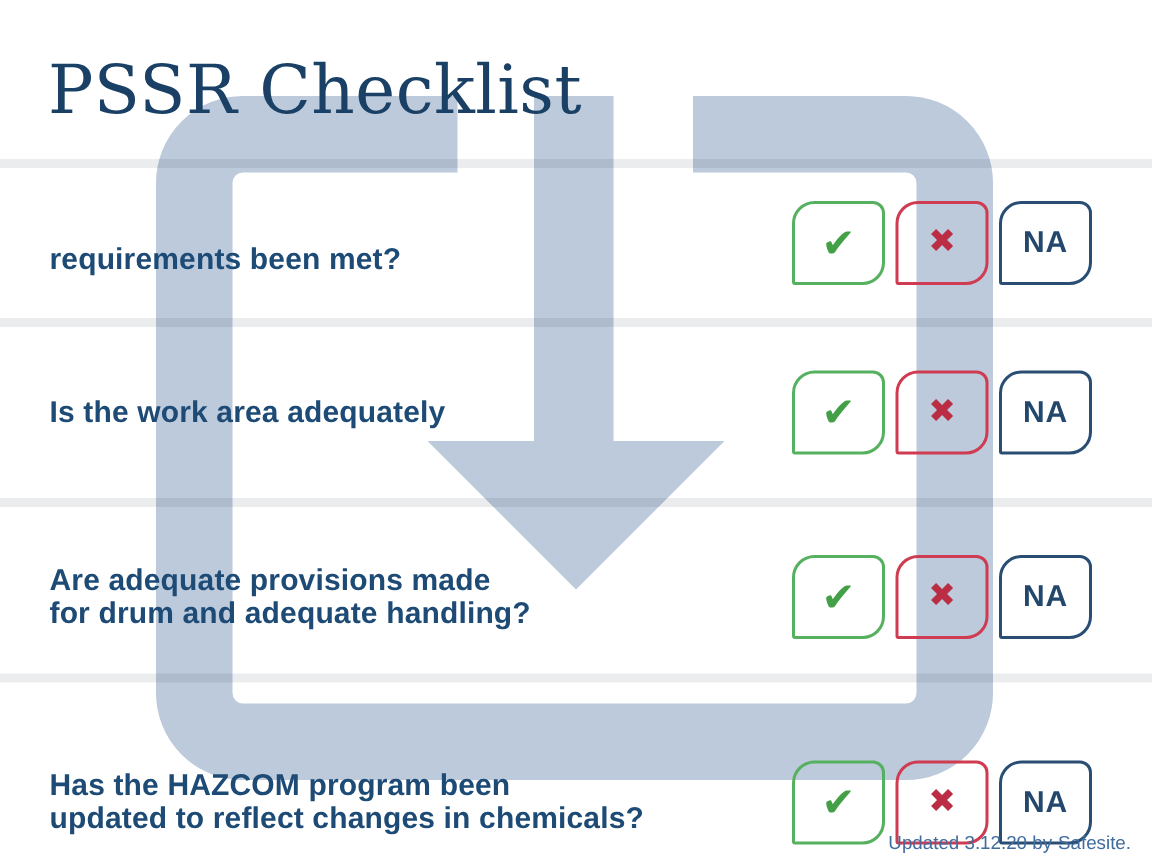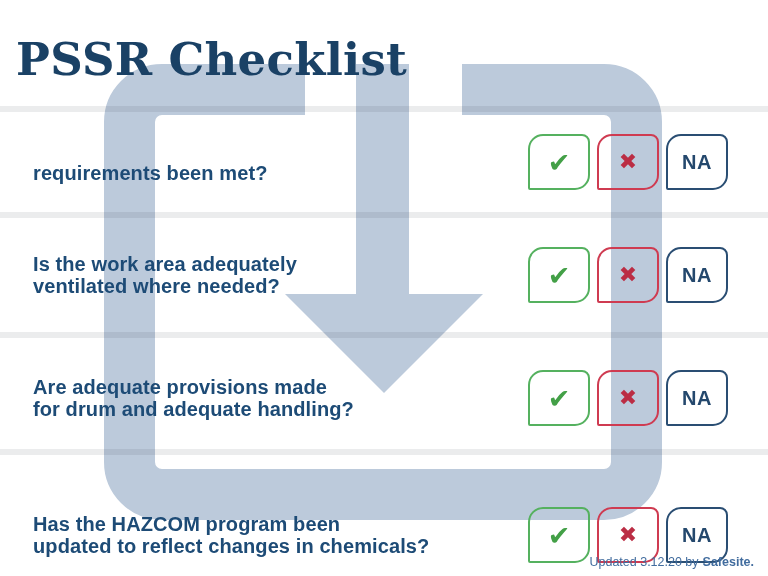--- a/index.html
+++ b/index.html
@@ -17,22 +17,22 @@
   .wm-shaft{left:356px;top:64px;width:53px;height:231px;background:#bccadb;}
   .wm-head{
     left:285px;top:294px;width:198px;height:99px;background:#bccadb;
     clip-path:polygon(0 0,100% 0,50% 100%);
   }
   
   .divider{position:absolute;left:0;width:768px;height:6px;background:rgba(30,41,51,0.09);z-index:2;}
   .divider.d1{top:106px;} .divider.d2{top:212px;} .divider.d3{top:332px;} .divider.d4{top:449px;}
   
   .title{
-    position:absolute;left:16px;top:33px;z-index:3;
-    font-family:"DejaVu Serif",serif;font-weight:700;font-size:45px;
+    position:absolute;left:32px;top:33px;z-index:3;
+    font-family:"DejaVu Serif",serif;font-weight:400;font-size:45px;
     color:#1a4165;letter-spacing:0.3px;white-space:nowrap;
   }
   
   .row{position:absolute;left:0;width:768px;height:56px;z-index:3;}
   .row.r1{top:134px;} .row.r2{top:247px;} .row.r3{top:370px;} .row.r4{top:483px;margin-top:24px;}
   .q{
     position:absolute;left:33px;top:50%;transform:translateY(-50%);
     font-size:20px;font-weight:700;color:#1d4b76;line-height:22px;
     letter-spacing:0.1px;white-space:nowrap;
   }
@@ -46,21 +46,21 @@
   .opt.yes .sym{color:#43a047;font-size:27px;font-family:"DejaVu Sans",sans-serif;line-height:1;}
   .opt.no{border-color:#cf3b51;}
   .opt.no .sym{color:#bb2d44;font-size:22px;font-weight:700;font-family:"DejaVu Sans",sans-serif;line-height:1;}
   .opt.na{border-color:#2a4e73;}
   .opt.na .sym{color:#24486d;font-size:20px;font-weight:700;letter-spacing:0.5px;line-height:1;}
   
   .footer{
     position:absolute;right:14px;top:555px;z-index:3;
     font-size:12.5px;color:#416c9e;white-space:nowrap;
   }
-  .footer .brand{font-weight:700;margin-left:4px;}
+  .footer .brand{font-weight:400;margin-left:4px;}
 </style>
 </head>
 <body>
 
 <div class="stage">
 
   <div class="wm wm-outline"></div>
   <div class="wm wm-gap"></div>
   <div class="wm wm-shaft"></div>
   <div class="wm wm-head"></div>
@@ -86,21 +86,20 @@
         </div>
       <div class="opt na">
           <span class="sym">NA</span>
         </div>
     </div>
   </div>
 
   <div class="row r2">
     <div class="q">
       <span>Is the work area adequately</span><br>
-      <span>ventilated where needed?</span>
     </div>
     <div class="opts">
       <div class="opt yes">
           <span class="sym">✔</span>
         </div>
       <div class="opt no">
           <span class="sym">✖</span>
         </div>
       <div class="opt na">
           <span class="sym">NA</span>

